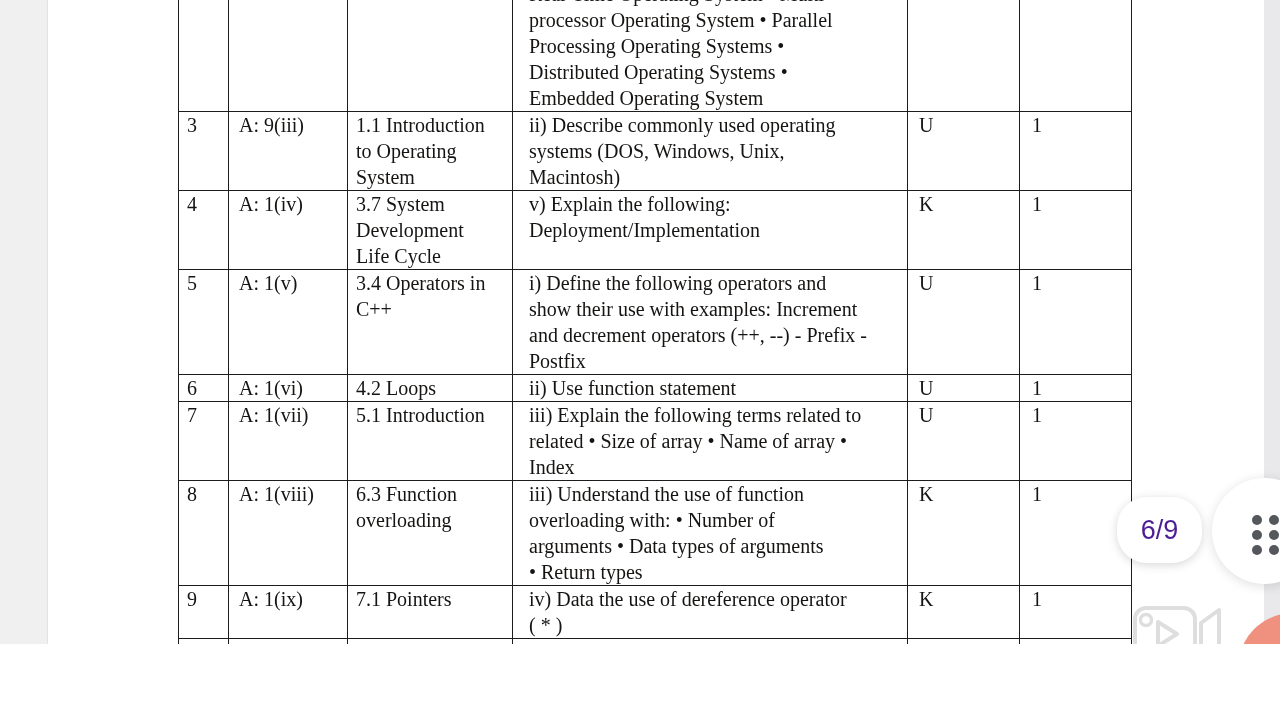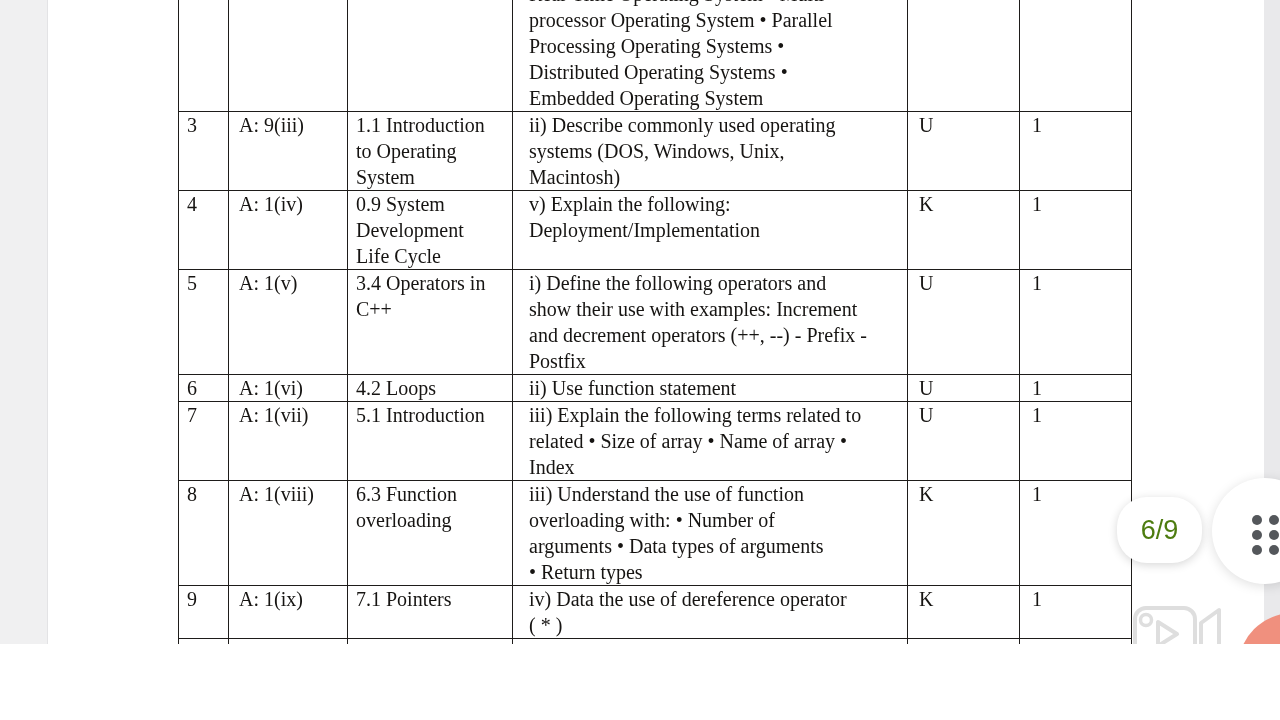--- a/index.html
+++ b/index.html
@@ -57,21 +57,21 @@
   .page-pill {
     position: absolute;
     left: 1117px; top: 497px;
     width: 85px; height: 66px;
     background: #ffffff;
     border-radius: 30px;
     box-shadow: 0 2px 10px rgba(0,0,0,0.16);
     display: flex; align-items: center; justify-content: center;
     font-family: "Liberation Sans", sans-serif;
     font-size: 27px;
-    color: #4d7c0f;
+    color: #4c1d95;
     z-index: 5;
   }
   
   .dots-button {
     position: absolute;
     left: 1212px; top: 478px;
     width: 106px; height: 106px;
     background: #ffffff;
     border-radius: 50%;
     box-shadow: 0 2px 12px rgba(0,0,0,0.13);
@@ -170,21 +170,21 @@
 System</td>
           <td class="c-desc">ii) Describe commonly used operating
 systems (DOS, Windows, Unix,
 Macintosh)</td>
           <td class="c-level">U</td>
           <td class="c-marks">1</td>
         </tr>
         <tr>
           <td class="c-num">4</td>
           <td class="c-code">A: 1(iv)</td>
-          <td class="c-topic">0.9 System
+          <td class="c-topic">3.7 System
 Development
 Life Cycle</td>
           <td class="c-desc">v) Explain the following:
 Deployment/Implementation</td>
           <td class="c-level">K</td>
           <td class="c-marks">1</td>
         </tr>
         <tr>
           <td class="c-num">5</td>
           <td class="c-code">A: 1(v)</td>

